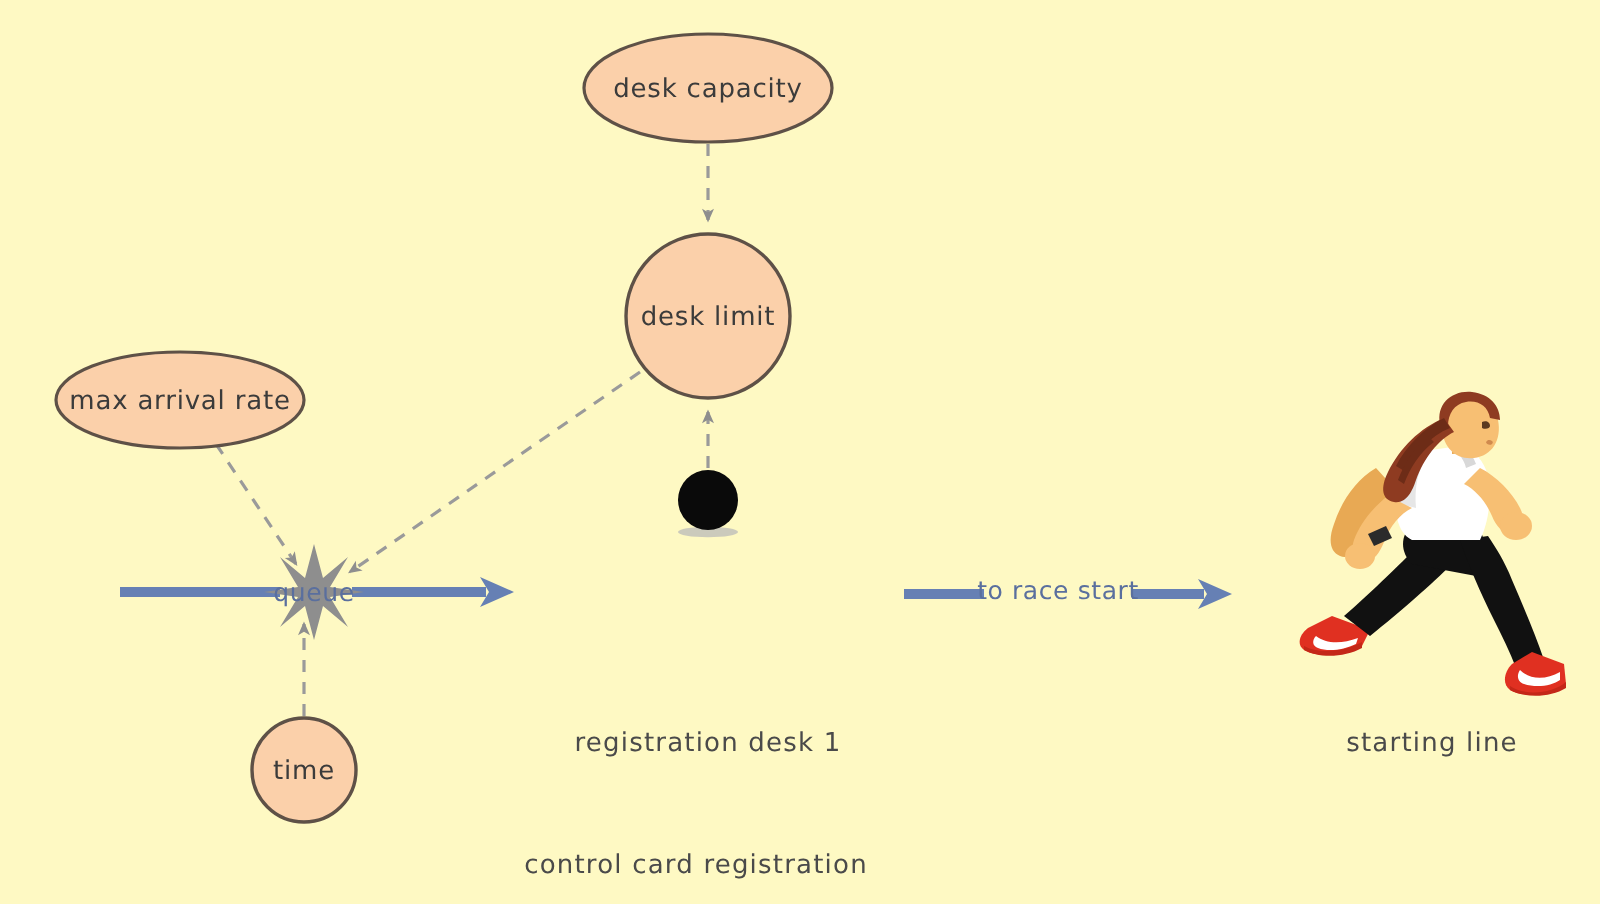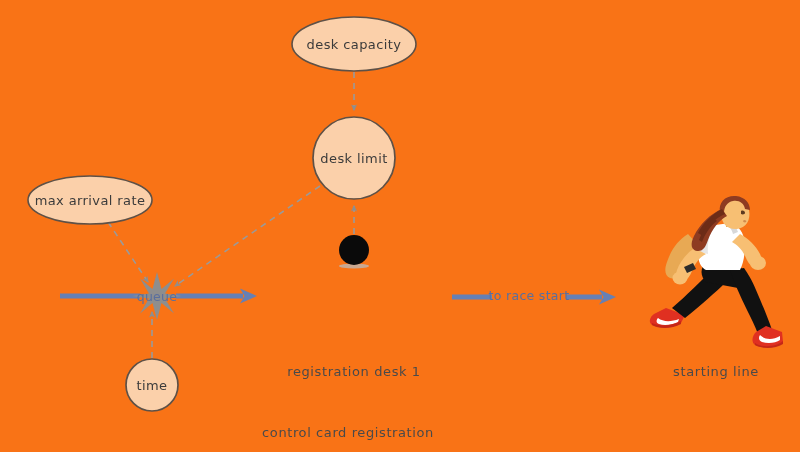--- a/index.html
+++ b/index.html
@@ -7,21 +7,21 @@
     padding: 0;
     background: #ffffff;
   }
   body {
     font-family: "DejaVu Sans", sans-serif;
   }
   #canvas {
     position: relative;
     width: 800px;
     height: 452px;
-    background: #f97316;
+    background: #fef9c3;
     overflow: hidden;
   }
   #diagram-svg {
     position: absolute;
     left: 0;
     top: 0;
     width: 800px;
     height: 452px;
   }
   .node-label {

